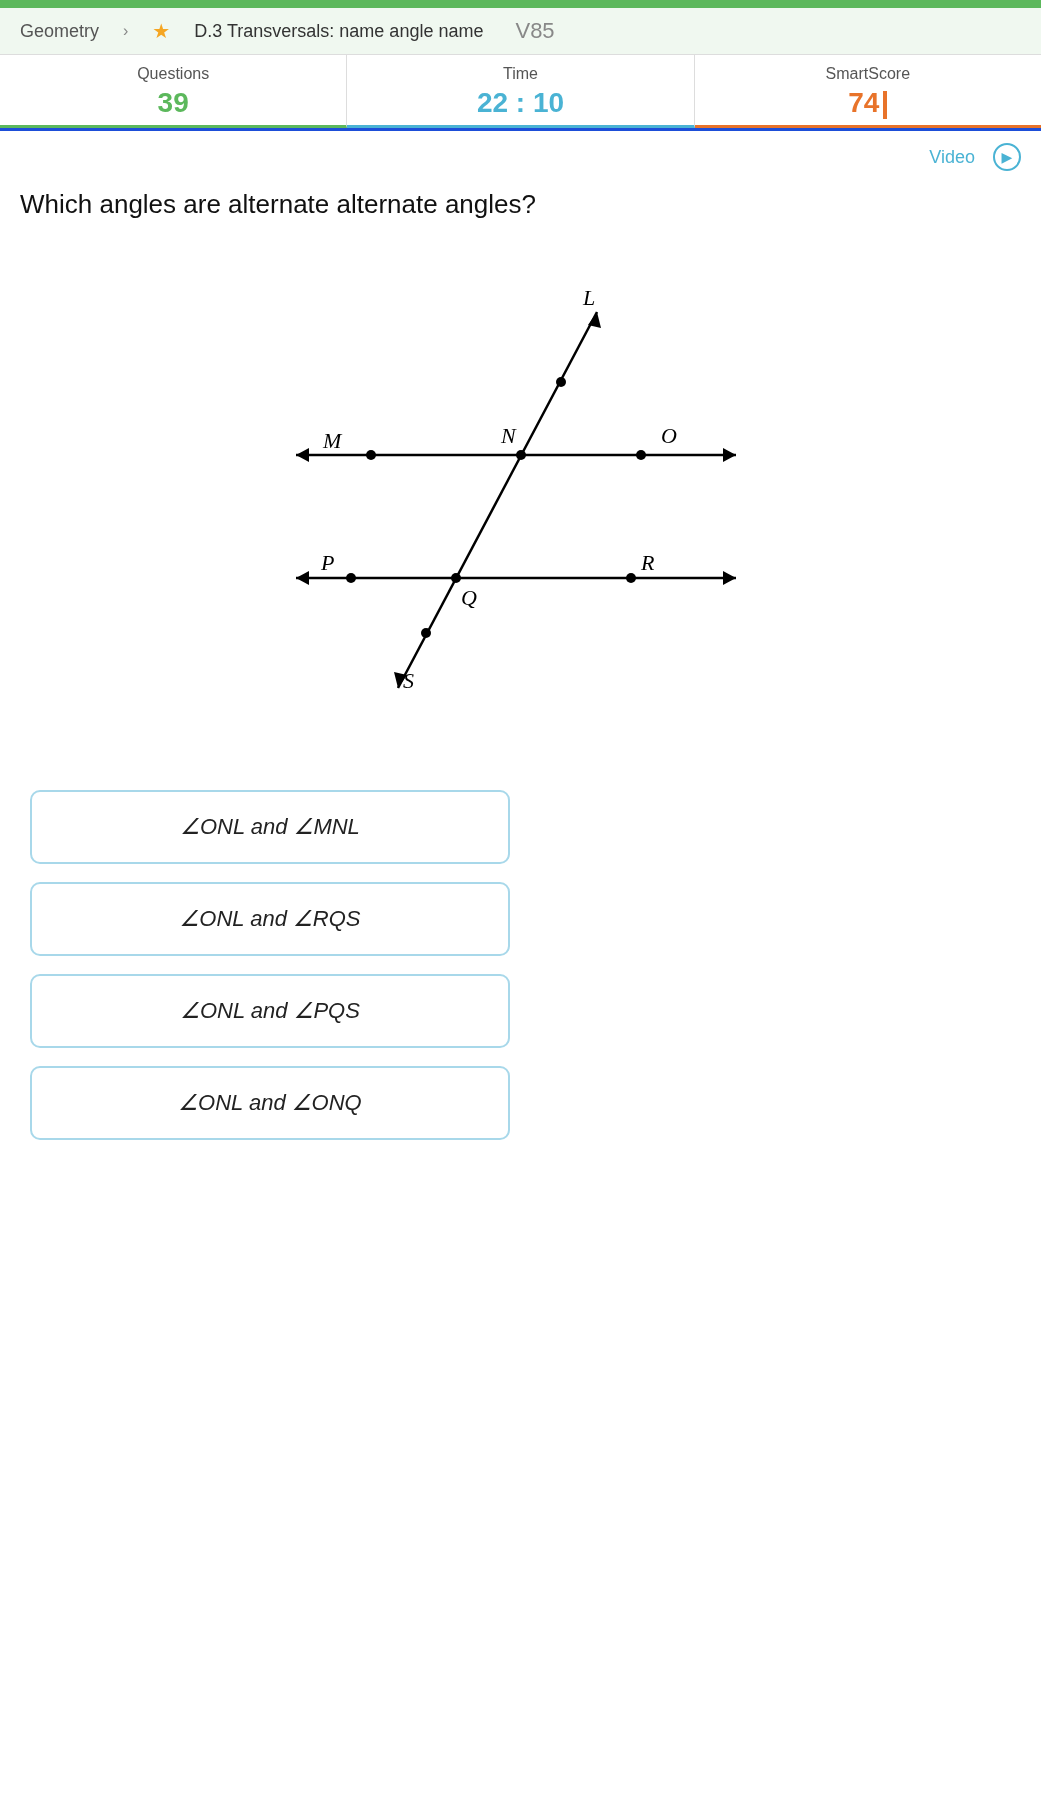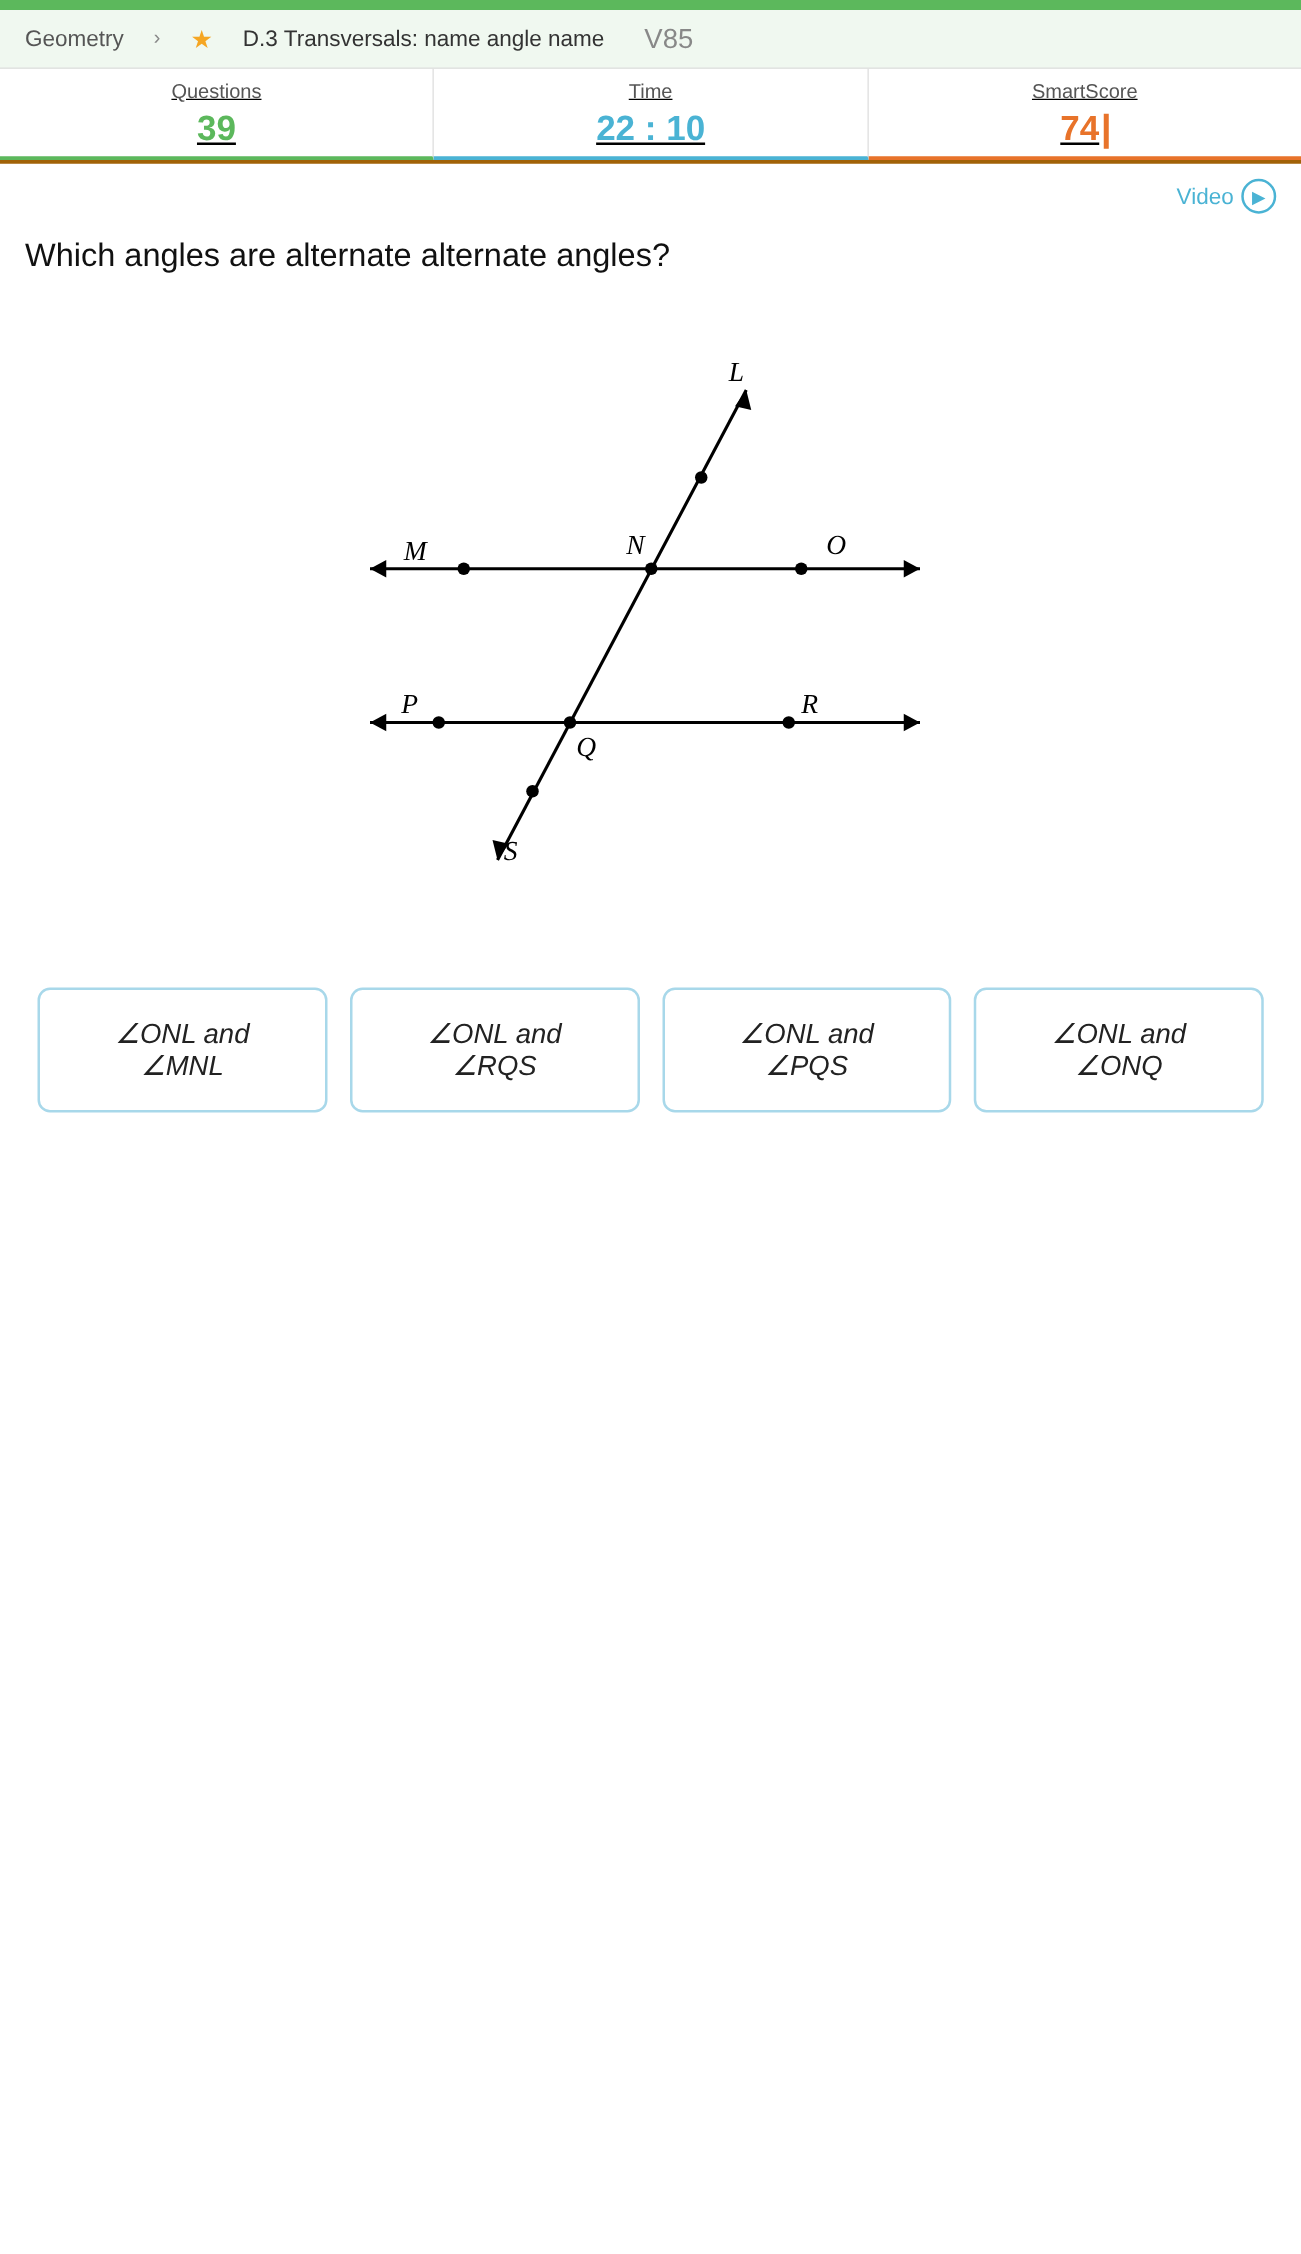--- a/index.html
+++ b/index.html
@@ -45,22 +45,21 @@
     }
     .breadcrumb-version {
       color: #888;
       font-size: 22px;
       margin-left: 8px;
     }
 
     
     .stats-row {
       display: flex;
-      border-bottom: 3px solid #a16207;
-      text-decoration: underline;
+      border-bottom: 3px solid #1d4ed8;
     }
     .stat-cell {
       flex: 1;
       text-align: center;
       padding: 10px 0 6px;
       border-right: 1px solid #ddd;
     }
     .stat-cell:last-child { border-right: none; }
     .stat-label {
       font-size: 16px;
@@ -84,21 +83,21 @@
     .video-row {
       display: flex;
       justify-content: flex-end;
       padding: 12px 20px 8px;
     }
     .video-link {
       color: #4ab3d4;
       font-size: 18px;
       display: flex;
       align-items: center;
-      gap: 6px;
+      gap: 18px;
       cursor: pointer;
     }
     .video-circle {
       width: 28px;
       height: 28px;
       border-radius: 50%;
       border: 2px solid #4ab3d4;
       display: flex;
       align-items: center;
       justify-content: center;
@@ -120,21 +119,21 @@
       justify-content: center;
       align-items: center;
       padding: 20px 0 40px;
       min-height: 500px;
     }
 
     
     .choices-container {
       padding: 10px 30px 30px;
       display: flex;
-      flex-direction: row;
+      flex-direction: column;
       gap: 18px;
     }
     .choice-btn {
       border: 2px solid #a8d8ea;
       border-radius: 10px;
       background: #fff;
       padding: 22px 30px;
       font-size: 22px;
       color: #222;
       text-align: center;

